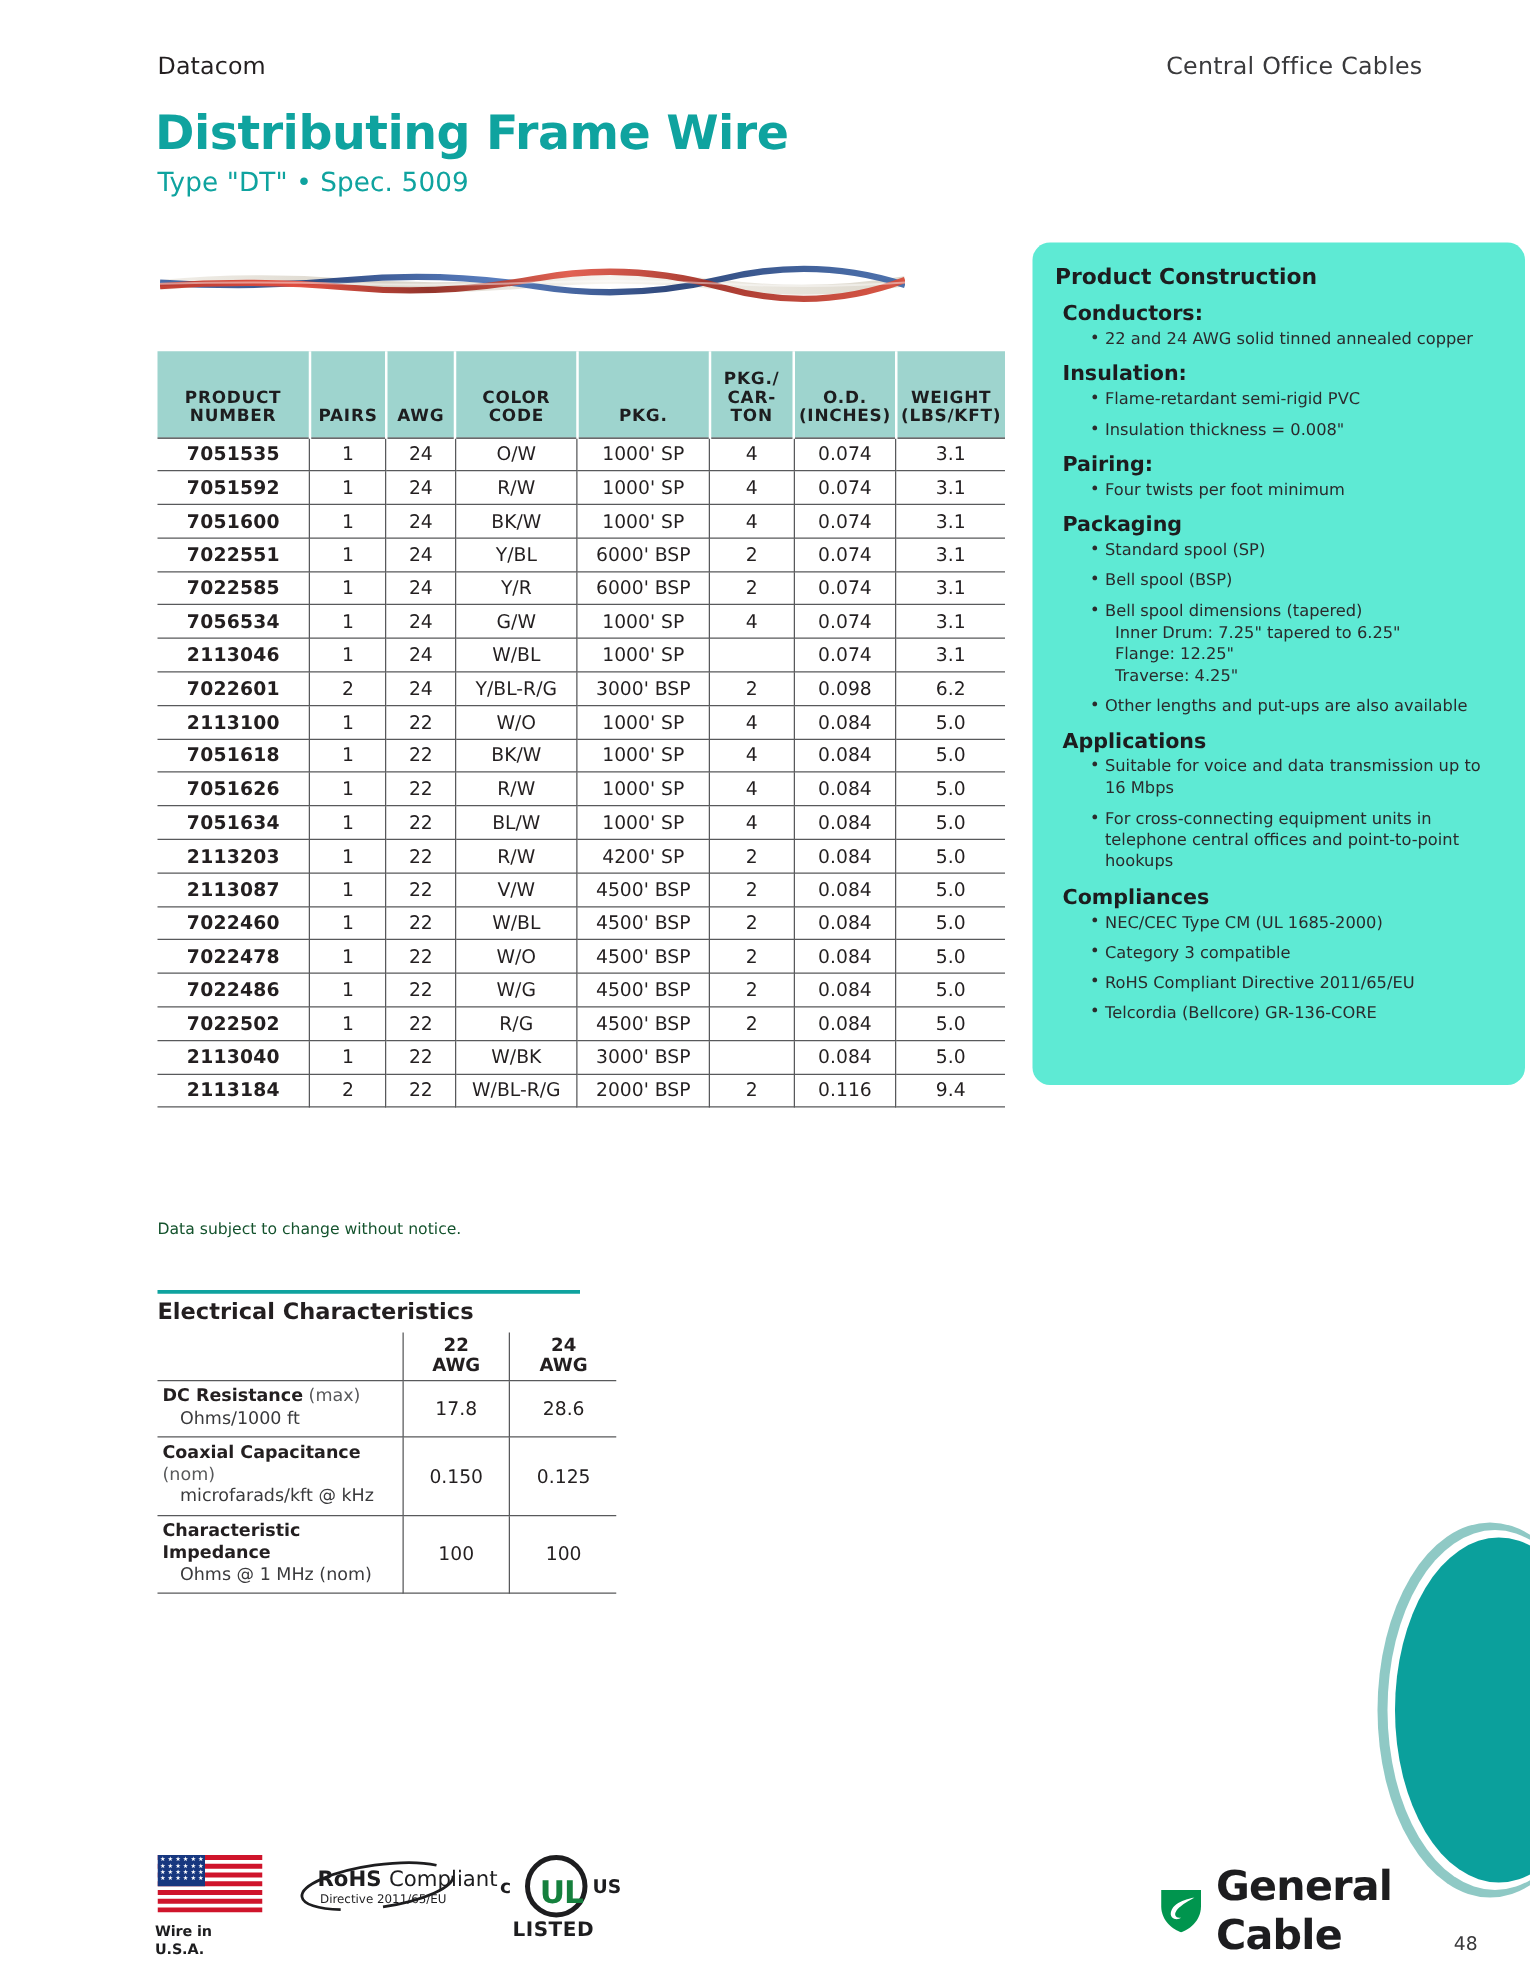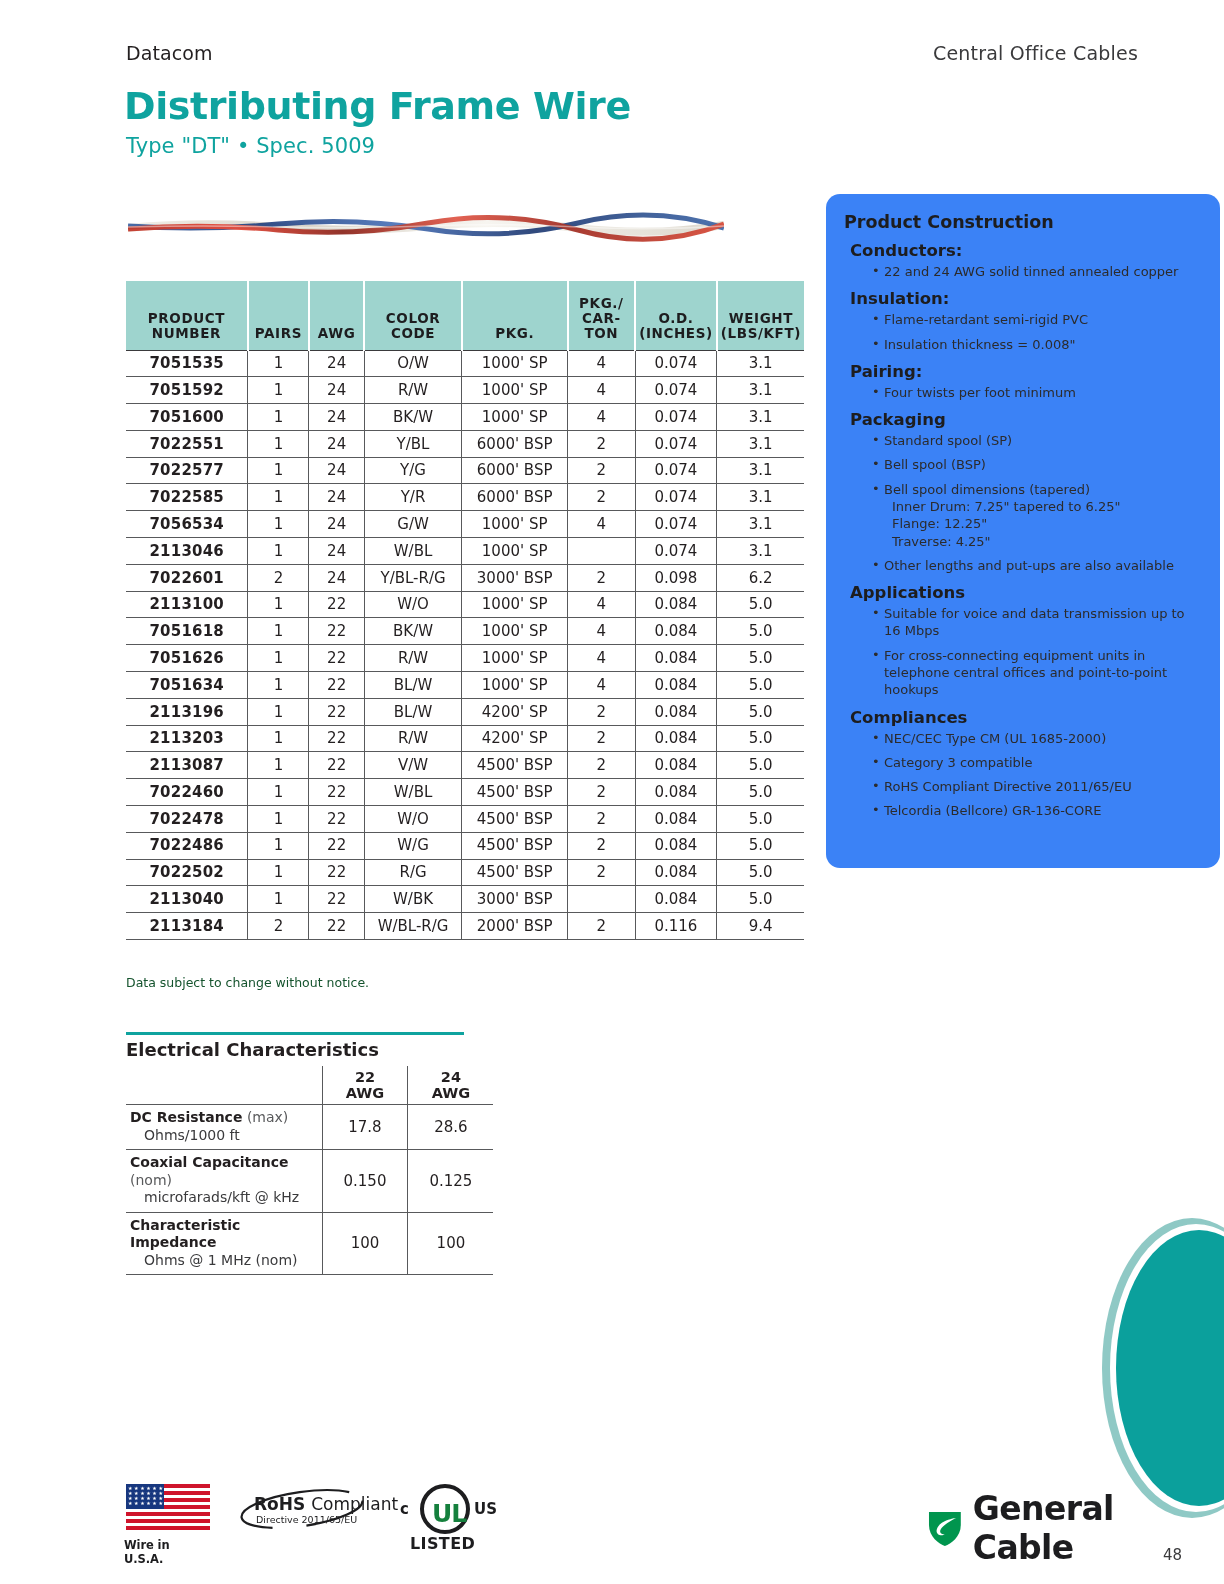--- a/index.html
+++ b/index.html
@@ -188,21 +188,21 @@
     text-align: center;
     font-size: 15px;
   }
 
   
   .panel {
     position: absolute;
     left: 826px; top: 194px;
     width: 394px;
     min-height: 674px;
-    background: #3b82f6;
+    background: #5eead4;
     border-radius: 14px;
     padding: 18px 20px 20px 18px;
   }
   .panel h2 {
     margin: 0 0 2px 0;
     font-size: 17.5px;
     font-weight: bold;
     color: #1d1d1f;
   }
   .panel h3 {
@@ -403,30 +403,20 @@
         <td class="c-pn pn">7022551</td>
         <td class="c-prs">1</td>
         <td class="c-awg">24</td>
         <td class="c-cc">Y/BL</td>
         <td class="c-pkg">6000' BSP</td>
         <td class="c-pc">2</td>
         <td class="c-od">0.074</td>
         <td class="c-wt">3.1</td>
       </tr>
       <tr>
-        <td class="c-pn pn">7022577</td>
-        <td class="c-prs">1</td>
-        <td class="c-awg">24</td>
-        <td class="c-cc">Y/G</td>
-        <td class="c-pkg">6000' BSP</td>
-        <td class="c-pc">2</td>
-        <td class="c-od">0.074</td>
-        <td class="c-wt">3.1</td>
-      </tr>
-      <tr>
         <td class="c-pn pn">7022585</td>
         <td class="c-prs">1</td>
         <td class="c-awg">24</td>
         <td class="c-cc">Y/R</td>
         <td class="c-pkg">6000' BSP</td>
         <td class="c-pc">2</td>
         <td class="c-od">0.074</td>
         <td class="c-wt">3.1</td>
       </tr>
       <tr>
@@ -489,30 +479,20 @@
         <td class="c-od">0.084</td>
         <td class="c-wt">5.0</td>
       </tr>
       <tr>
         <td class="c-pn pn">7051634</td>
         <td class="c-prs">1</td>
         <td class="c-awg">22</td>
         <td class="c-cc">BL/W</td>
         <td class="c-pkg">1000' SP</td>
         <td class="c-pc">4</td>
-        <td class="c-od">0.084</td>
-        <td class="c-wt">5.0</td>
-      </tr>
-      <tr>
-        <td class="c-pn pn">2113196</td>
-        <td class="c-prs">1</td>
-        <td class="c-awg">22</td>
-        <td class="c-cc">BL/W</td>
-        <td class="c-pkg">4200' SP</td>
-        <td class="c-pc">2</td>
         <td class="c-od">0.084</td>
         <td class="c-wt">5.0</td>
       </tr>
       <tr>
         <td class="c-pn pn">2113203</td>
         <td class="c-prs">1</td>
         <td class="c-awg">22</td>
         <td class="c-cc">R/W</td>
         <td class="c-pkg">4200' SP</td>
         <td class="c-pc">2</td>

